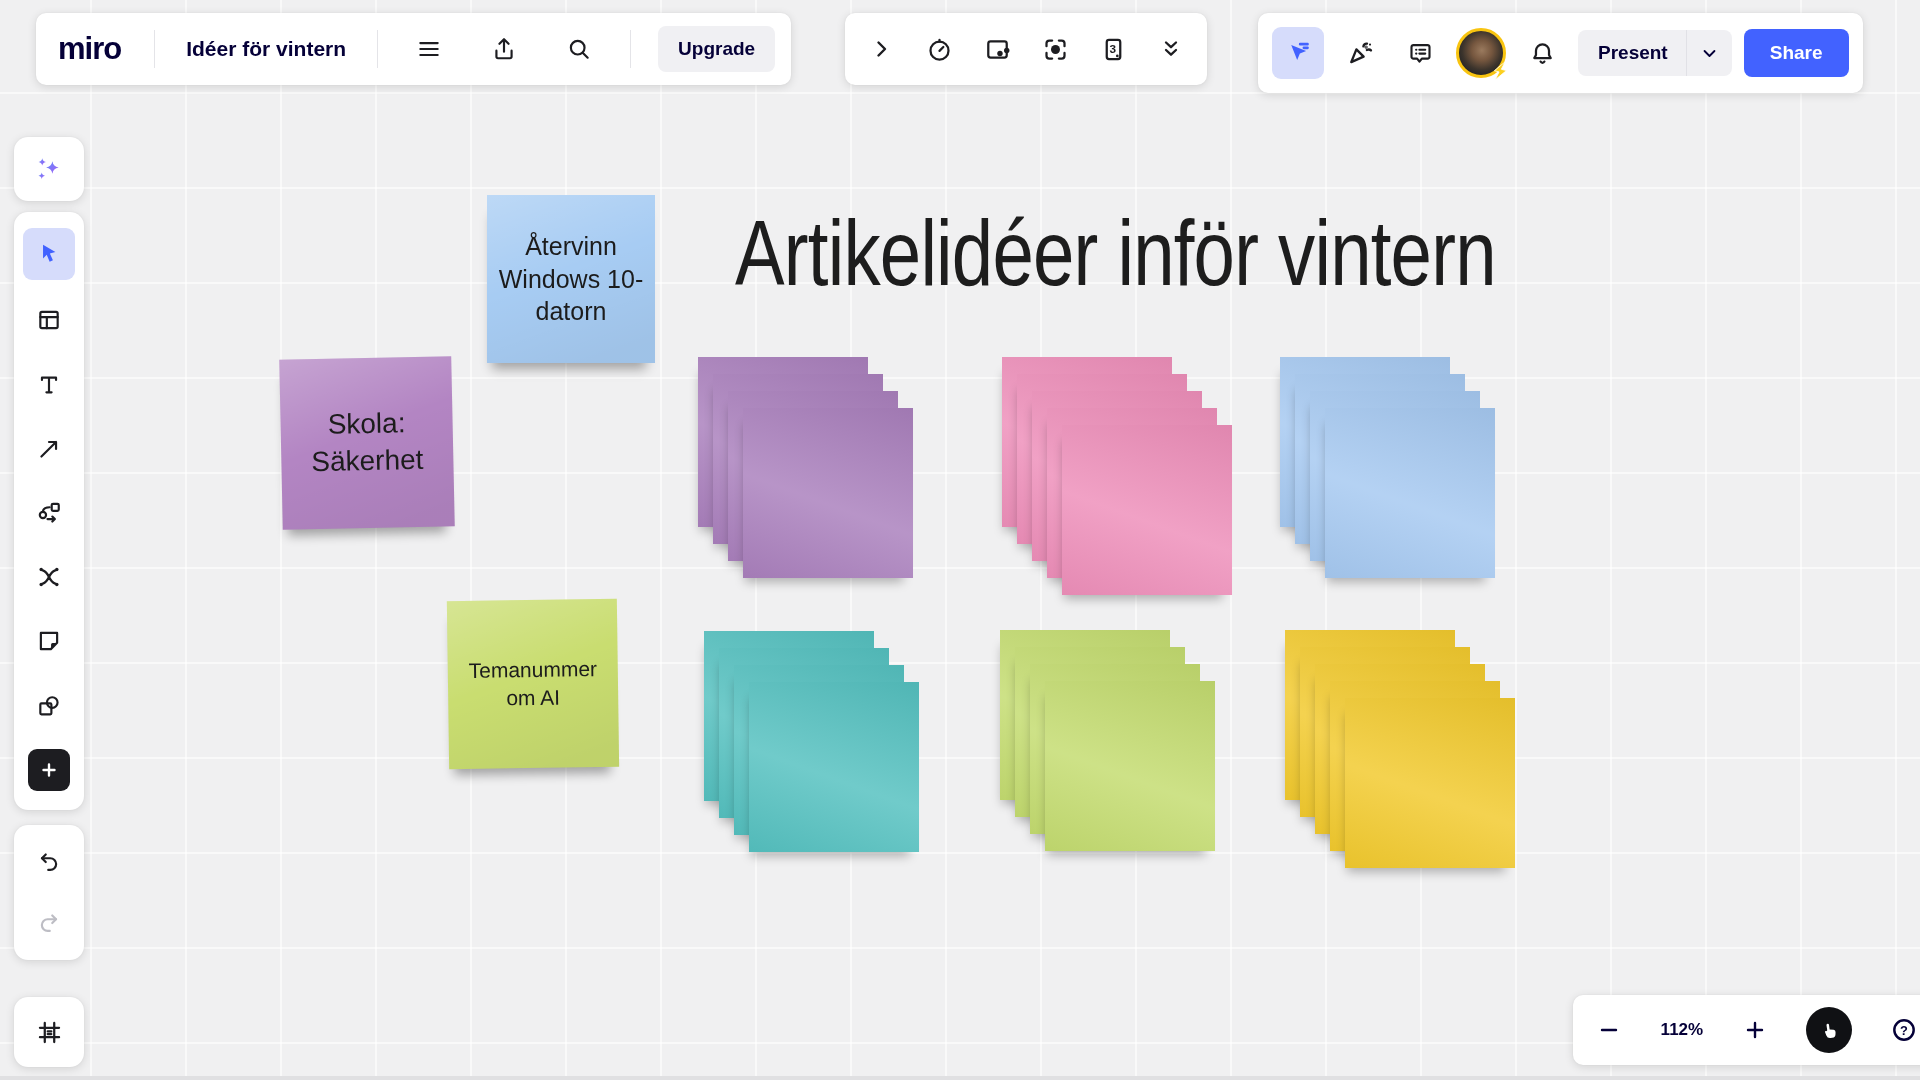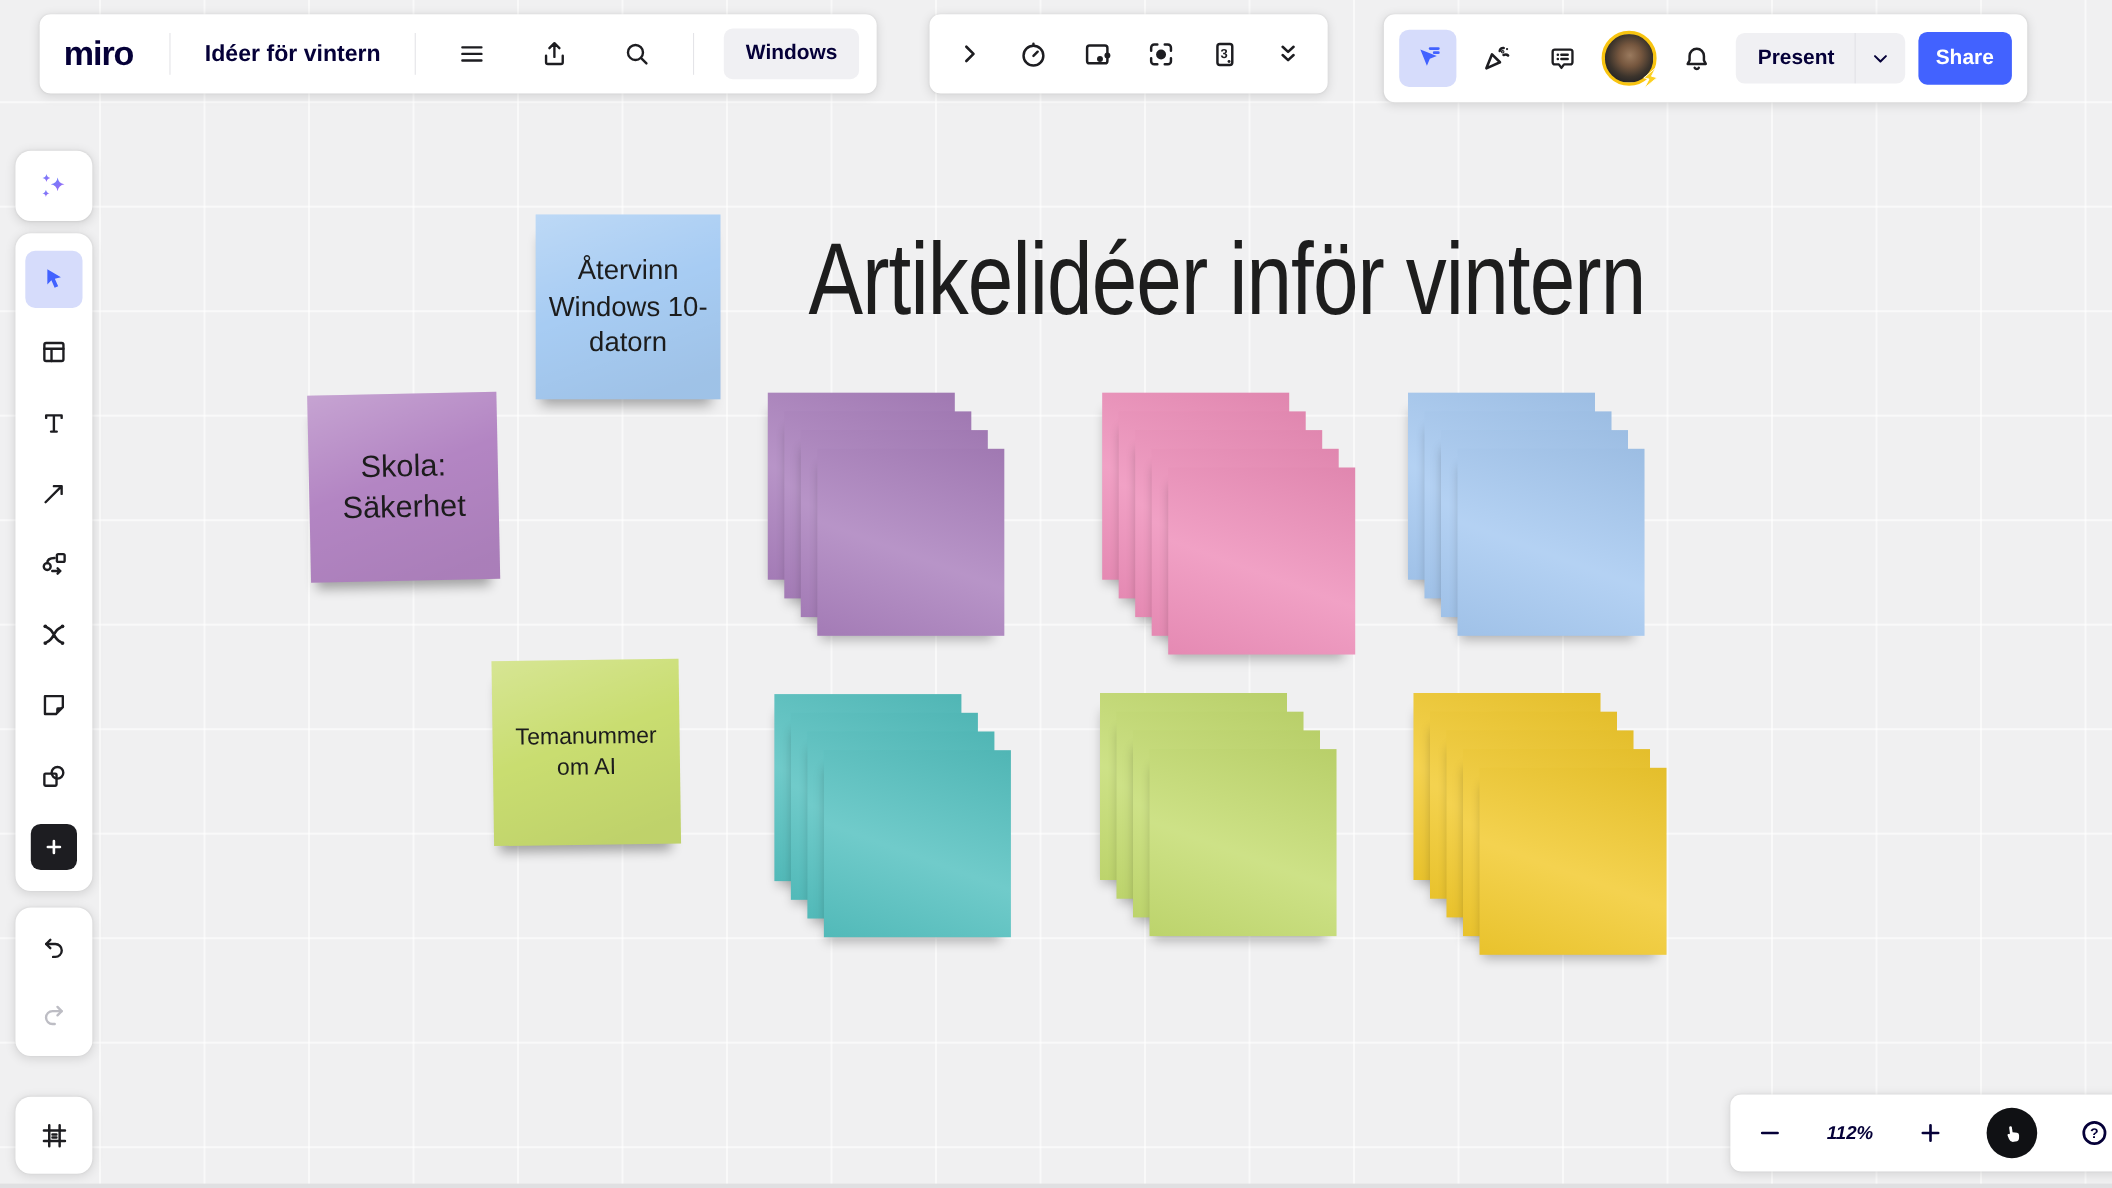--- a/index.html
+++ b/index.html
@@ -28,41 +28,41 @@
     display:flex;align-items:center;justify-content:center;cursor:pointer;padding:0;flex:0 0 auto;}
   .icon-btn svg{display:block;}
   .stroke-ic{stroke:#1d1d21;stroke-width:2;fill:none;stroke-linecap:round;stroke-linejoin:round;}
 
   .pill-btn{border:none;border-radius:8px;background:#f0f0f3;color:#050038;
     font-family:inherit;font-size:19px;font-weight:600;padding:12px 20px;cursor:pointer;white-space:nowrap;}
   .present-btn{display:flex;align-items:center;padding:0;overflow:hidden;}
   .present-btn .plabel{padding:12px 18px 12px 20px;font-weight:700;}
   .present-btn .pdiv{width:1px;align-self:stretch;background:#e1e1e6;}
   .present-btn .pchev{padding:0 14px;display:flex;align-items:center;}
-  .share-btn{background:#4262ff;color:#fff;font-weight:700;padding:13px 16px;}
+  .share-btn{background:#4262ff;color:#fff;font-weight:700;padding:13px 26px;}
 
   .tool-tile{width:52px;height:52px;border-radius:9px;display:flex;align-items:center;justify-content:center;
     cursor:pointer;flex:0 0 auto;}
   .tool-tile.active{background:#d6dcfb;}
 
   .avatar{width:50px;height:50px;border-radius:50%;border:3px solid #f8c410;box-sizing:border-box;
     background:radial-gradient(circle at 52% 44%,#9a7a5e 0%,#76573f 30%,#3c342c 58%,#161a22 88%);
     position:relative;cursor:pointer;flex:0 0 auto;}
   .avatar .bolt{position:absolute;right:-7px;bottom:-7px;transform:rotate(14deg);}
 
   
   .side-ai{left:14px;top:137px;width:70px;height:64px;justify-content:center;border-radius:14px;}
   .side-tools{left:14px;top:212px;width:70px;height:598px;flex-direction:column;justify-content:space-evenly;border-radius:14px;}
   .side-undo{left:14px;top:825px;width:70px;height:135px;flex-direction:column;justify-content:space-evenly;border-radius:14px;}
   .side-frame{left:14px;top:997px;width:70px;height:70px;justify-content:center;border-radius:14px;}
   .plus-tile{width:42px;height:42px;background:#1d1d21;border-radius:9px;display:flex;align-items:center;justify-content:center;}
 
   
   .zoom-card{left:1573px;top:995px;width:335px;height:70px;padding:0 16px;gap:10px;justify-content:space-between;}
-  .zoom-label{font-size:17px;font-weight:600;color:#050038;cursor:pointer;font-style:italic;}
+  .zoom-label{font-size:17px;font-weight:600;color:#050038;cursor:pointer;}
   .hand-btn{width:46px;height:46px;border-radius:50%;background:#101114;border:none;display:flex;
     align-items:center;justify-content:center;cursor:pointer;}
 
   
   .board-heading{position:absolute;left:735px;top:200px;font-size:93px;font-weight:400;color:#1d1d1d;
     white-space:nowrap;transform:scaleX(.8);transform-origin:left top;letter-spacing:-1px;cursor:move;z-index:5;}
   .sticky{position:absolute;display:flex;align-items:center;justify-content:center;text-align:center;
     color:#1c1c1c;padding:10px;box-sizing:border-box;cursor:move;z-index:6;
     background-image:linear-gradient(160deg,rgba(255,255,255,.25),rgba(255,255,255,0) 45%,rgba(0,0,0,.05) 90%);
     box-shadow:-2px 13px 11px -7px rgba(0,0,0,.33);}
@@ -147,21 +147,21 @@
         <path d="M12 14.5V3.5M7.8 7.2 12 3l4.2 4.2M5 13.5V19a1.5 1.5 0 0 0 1.5 1.5h11A1.5 1.5 0 0 0 19 19v-5.5"></path>
       </svg>
   </button>
   <button class="icon-btn">
     <svg width="26" height="26" viewBox="0 0 24 24" class="stroke-ic">
         <circle cx="10.8" cy="10.8" r="6.3"></circle>
         <path d="m15.6 15.6 4.4 4.4"></path>
       </svg>
   </button>
   <div class="vdiv"></div>
-  <button class="pill-btn">Windows</button>
+  <button class="pill-btn">Upgrade</button>
 </div>
 
 <div class="card hdr-center">
   <button class="icon-btn">
     <svg width="24" height="24" viewBox="0 0 24 24" class="stroke-ic" style="stroke-width:2.4">
         <path d="m9.5 5.5 6.5 6.5-6.5 6.5"></path>
       </svg>
   </button>
   <button class="icon-btn">
     <svg width="27" height="27" viewBox="0 0 24 24" class="stroke-ic">

